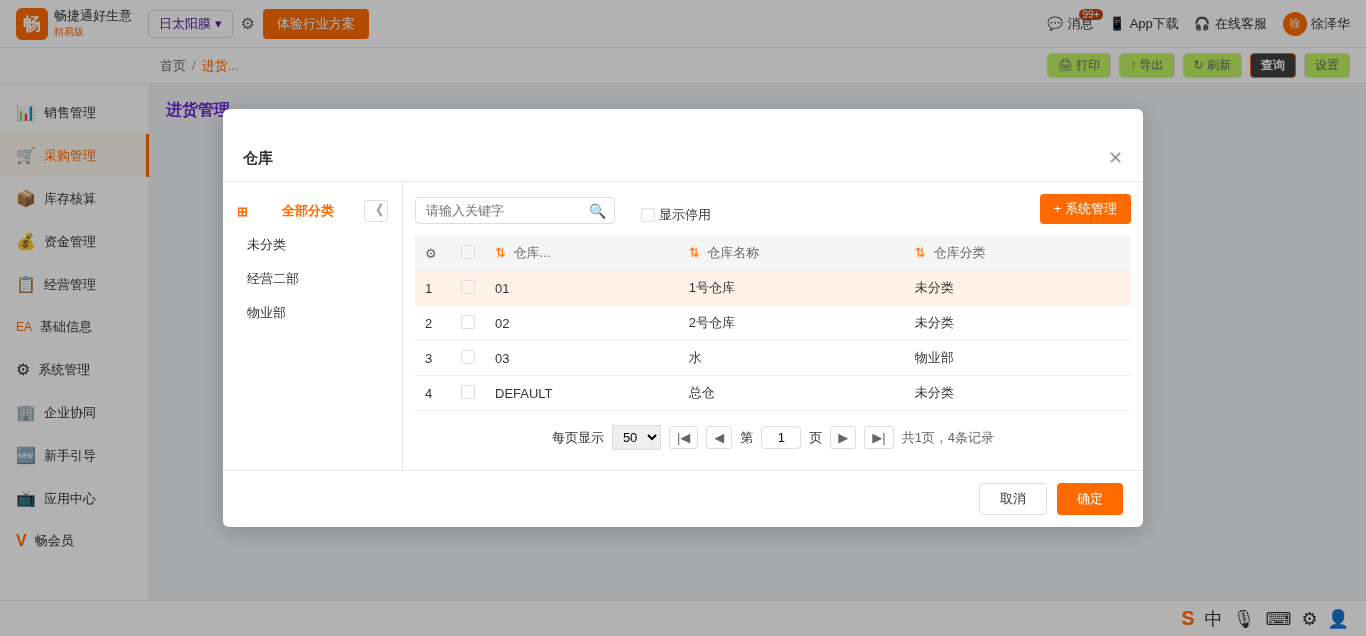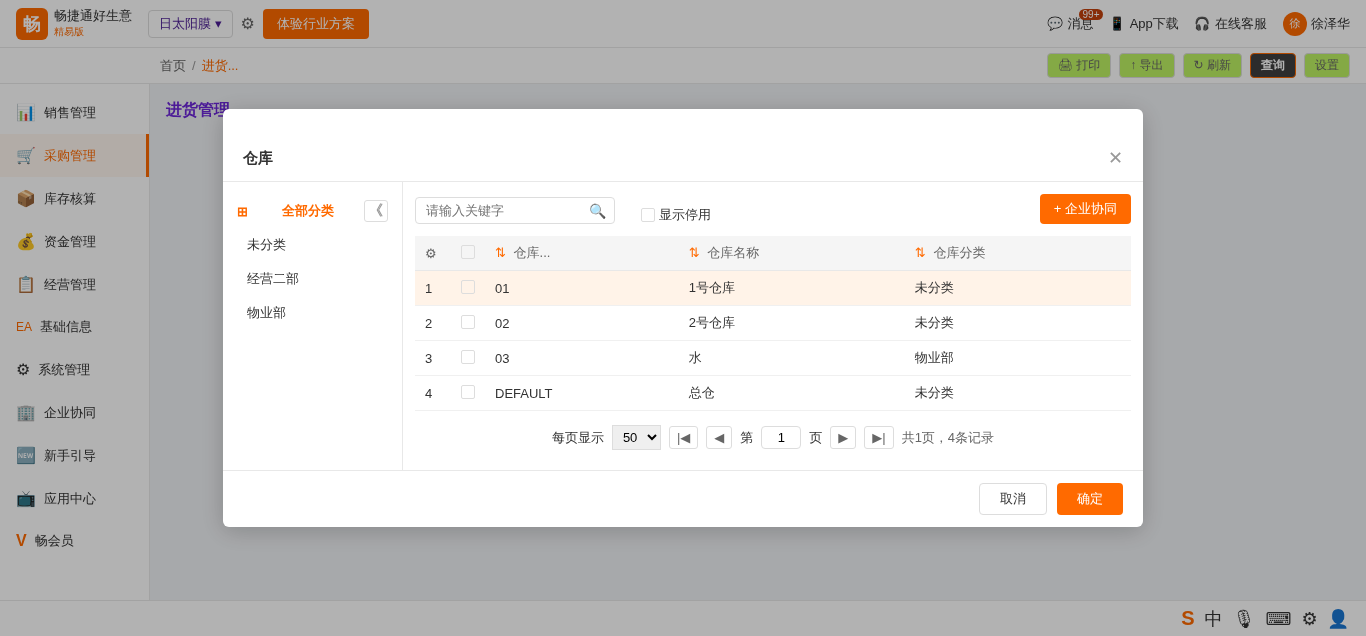--- a/index.html
+++ b/index.html
@@ -314,21 +314,21 @@
 
         <div class="table-toolbar">
           <div class="search-input-wrap">
             <input class="search-input" type="text" placeholder="请输入关键字" style="">
             <span class="search-icon-btn">🔍</span>
           </div>
           <label class="show-disabled-wrap">
             <span class="checkbox-custom"></span>
             <span>显示停用</span>
           </label>
-          <button class="add-btn">+ 企业协同</button>
+          <button class="add-btn">+ 系统管理</button>
         </div>
 
         <div style="overflow-y:auto;flex:1;">
           <table class="data-table">
             <thead>
               <tr>
                 <th style="width:36px;">
                   <span>⚙</span>
                 </th>
                 <th style="width:30px;">

